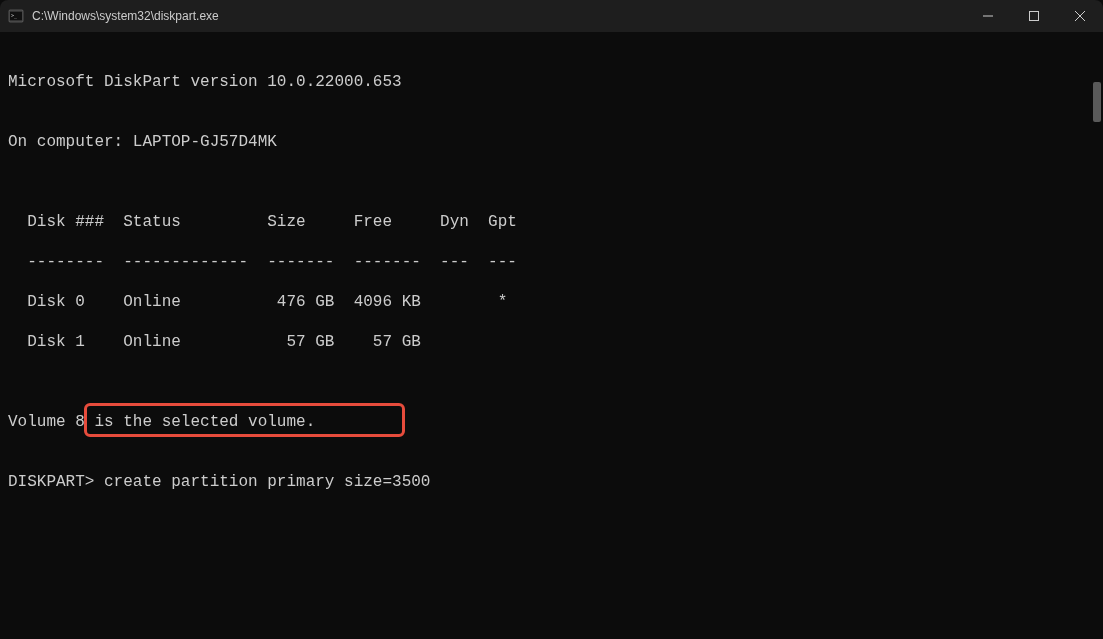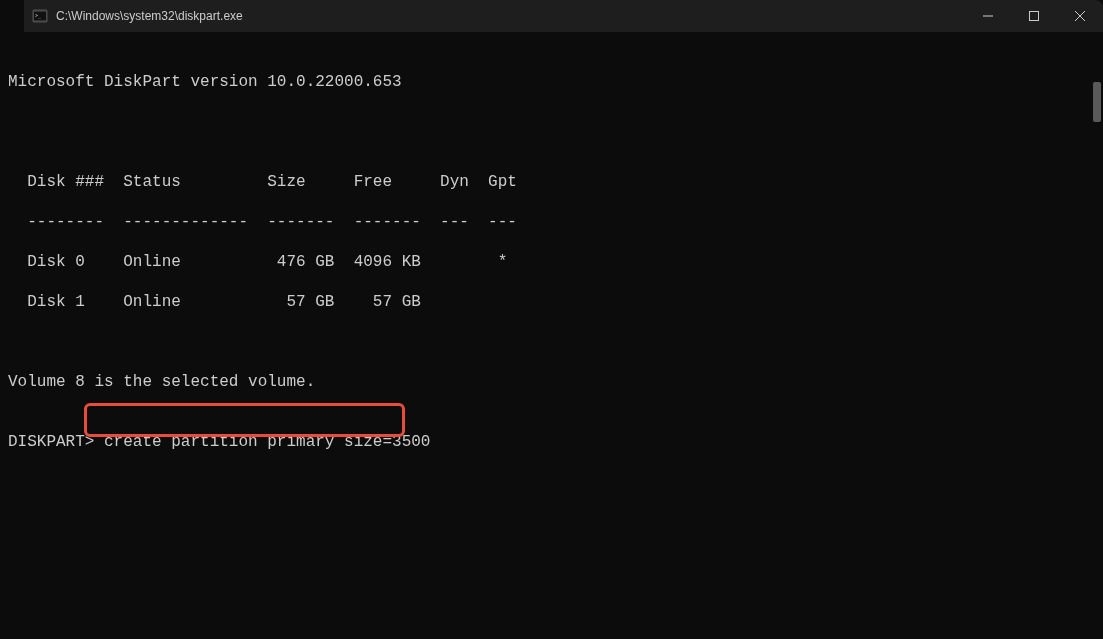--- a/index.html
+++ b/index.html
@@ -17,21 +17,20 @@
       overflow: hidden;
       border-radius: 8px;
     }
     .titlebar {
       height: 32px;
       background: #1e1e1e;
       display: flex;
       align-items: center;
       padding-left: 8px;
       position: relative;
-      margin-left: 24px;
     }
     .titlebar-icon {
       width: 16px;
       height: 16px;
       margin-right: 8px;
       display: flex;
       align-items: center;
       justify-content: center;
     }
     .titlebar-title {
@@ -119,20 +118,21 @@
           <line x1="10" y1="0" x2="0" y2="10" stroke="#cccccc" stroke-width="1"></line>
         </svg>
     </div>
   </div>
 </div>
 
 <div class="terminal">
   <div class="scrollbar"></div>
 <span class="line">Microsoft DiskPart version 10.0.22000.653</span>
 <span class="line"></span>
+<span class="line">On computer: LAPTOP-GJ57D4MK</span>
 <span class="line"></span>
 <span class="line"></span>
 <span class="line">  Disk ###  Status         Size     Free     Dyn  Gpt</span>
 <span class="line">  --------  -------------  -------  -------  ---  ---</span>
 <span class="line">  Disk 0    Online          476 GB  4096 KB        *</span>
 <span class="line">  Disk 1    Online           57 GB    57 GB</span>
 <span class="line"></span>
 <span class="line"></span>
 <span class="line">Volume 8 is the selected volume.</span>
 <span class="line"></span>

